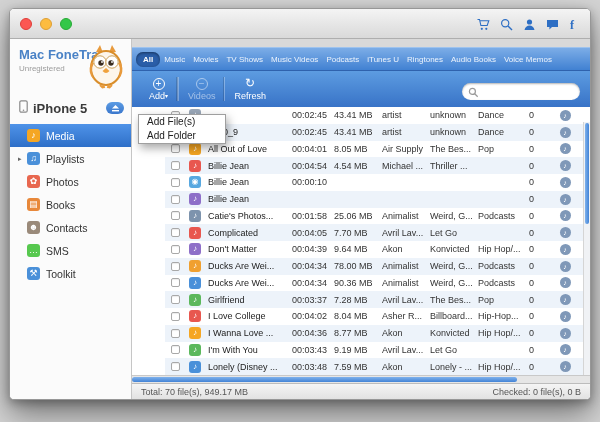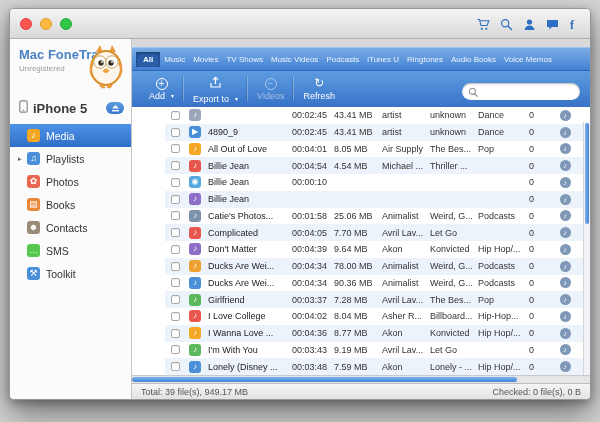--- a/index.html
+++ b/index.html
@@ -38,29 +38,29 @@
   .eject { width:18px; height:12px; border-radius:6px; background:linear-gradient(#5c9ce4,#3a77cc); display:flex; align-items:center; justify-content:center; }
   .nav { margin-top:5px; }
   .nav-item { display:flex; align-items:center; height:23px; padding-left:8px; font-size:10.5px; color:#333; }
   .nav-item.active { background:linear-gradient(#4f93e8,#2e6fc8); color:#fff; }
   .nav-item.active .twisty { color:#fff; }
   .twisty { width:9px; flex:0 0 9px; font-size:7px; color:#666; }
   .nav-ico { flex:0 0 13px; width:13px; height:13px; border-radius:3px; color:#fff; font-size:9px; line-height:13px; text-align:center; margin-right:6px; }
   
   .strip { flex:0 0 8px; background:#d9d9d9; }
   .tabbar { flex:0 0 23px; background:linear-gradient(#7cade7,#4181d2); border-top:1px solid #9ec3ee; display:flex; align-items:center; padding:0 4px; }
-  .tab { font-size:8px; color:#edf4fd; padding:3px 4px; border-radius:1px; white-space:nowrap; }
+  .tab { font-size:8px; color:#edf4fd; padding:3px 4px; border-radius:7px; white-space:nowrap; }
   .tab.active { background:#2a5ea8; box-shadow:inset 0 1px 3px rgba(0,0,0,.45); color:#fff; font-weight:bold; padding:3px 7px; }
   
   .toolbar { flex:0 0 37px; background:linear-gradient(#5d9ce1,#3873c7); border-top:1px solid #2f62ad; display:flex; align-items:center; padding:0 8px; }
   .tb-btn { display:flex; flex-direction:column; align-items:center; justify-content:center; gap:1px; padding:0 9px; height:34px; }
   .tb-btn.disabled { opacity:.5; }
   .tb-ico-circle { width:12px; height:12px; border-radius:50%; border:1px solid #fff; color:#fff; font-size:10px; line-height:9px; text-align:center; display:block; }
   .tb-refresh { color:#fff; font-size:12px; line-height:13px; }
-  .tb-label { color:#fff; font-size:9px; display:flex; align-items:center; gap:6px; white-space:nowrap; }
+  .tb-label { color:#fff; font-size:9px; display:flex; align-items:center; gap:0; white-space:nowrap; }
   .caret { font-size:6px; }
   .tb-div { width:1px; height:24px; background:rgba(255,255,255,.3); box-shadow:-1px 0 0 rgba(0,0,0,.15); }
   .tb-spacer { flex:1; }
   .search { position:relative; width:118px; height:17px; margin-right:2px; }
   .search input { width:100%; height:100%; border:none; border-radius:9px; padding:0 6px 0 20px; font-size:10px; outline:none; background:#fff; box-shadow:inset 0 1px 2px rgba(0,0,0,.3); }
   .search .mag { position:absolute; left:6px; top:3px; }
   
   .table-wrap { flex:1; min-height:0; display:flex; flex-direction:column; position:relative; }
   .thead { flex:0 0 15px; display:flex; align-items:stretch; background:linear-gradient(#fafafa,#e3e3e3); border-bottom:1px solid #c2c2c2; font-size:8.5px; color:#555; padding-right:7px; }
   .th { display:flex; align-items:center; border-right:1px solid #d8d8d8; padding-left:3px; position:relative; }
@@ -240,30 +240,20 @@
 
       <div class="toolbar">
         <div class="tb-btn">
           <span class="tb-ico-circle">+</span>
           <span class="tb-label">
               <span>Add</span>
               <span class="caret">▾</span>
             </span>
         </div>
         <div class="tb-div"></div>
-        <div class="tb-btn">
-          <span><svg width="13" height="13" viewBox="0 0 13 13">
-                <path d="M2 7v4h9V7" fill="none" stroke="#fff" stroke-width="1.2"></path>
-                <path d="M6.5 8V1.8M4 3.8L6.5 1.3 9 3.8" fill="none" stroke="#fff" stroke-width="1.2"></path>
-              </svg></span>
-          <span class="tb-label">
-              <span>Export to</span>
-              <span class="caret">▾</span>
-            </span>
-        </div>
         <div class="tb-div"></div>
         <div class="tb-btn disabled">
           <span class="tb-ico-circle">−</span>
           <span class="tb-label">
               <span>Videos</span>
             </span>
         </div>
         <div class="tb-div"></div>
         <div class="tb-btn">
           <span class="tb-refresh">↻</span>
@@ -604,25 +594,29 @@
               </span>
               <span class="c c-status"></span>
             </div>
 
         </div>
 
         <div class="vscroll">
           <div class="vthumb"></div>
         </div>
 
+        <div class="menu">
+          <div class="menu-item">Add File(s)</div>
+          <div class="menu-item">Add Folder</div>
+        </div>
       </div>
 
       <div class="hscroll">
         <div class="hthumb"></div>
       </div>
 
       <div class="statusbar">
-        <span>Total: 39 file(s), 949.17 MB</span>
+        <span>Total: 70 file(s), 949.17 MB</span>
         <span>Checked: 0 file(s), 0 B</span>
       </div>
     </section>
   </div>
 </div>
 
 </body></html>

